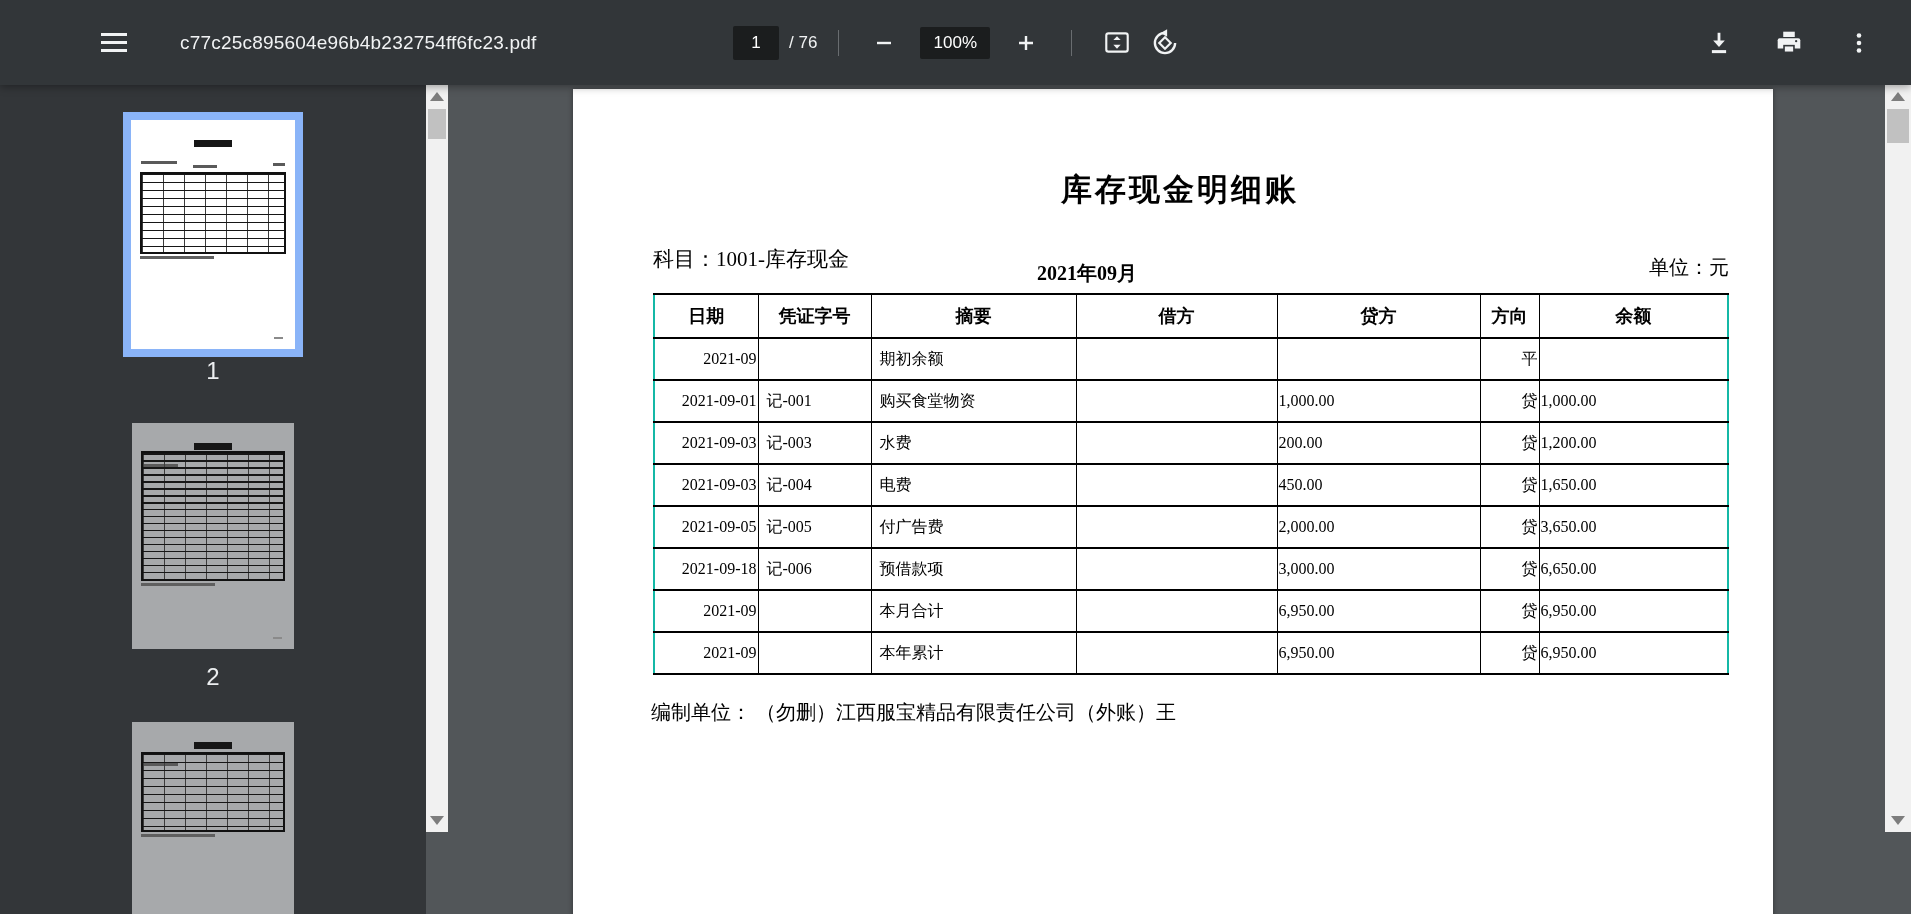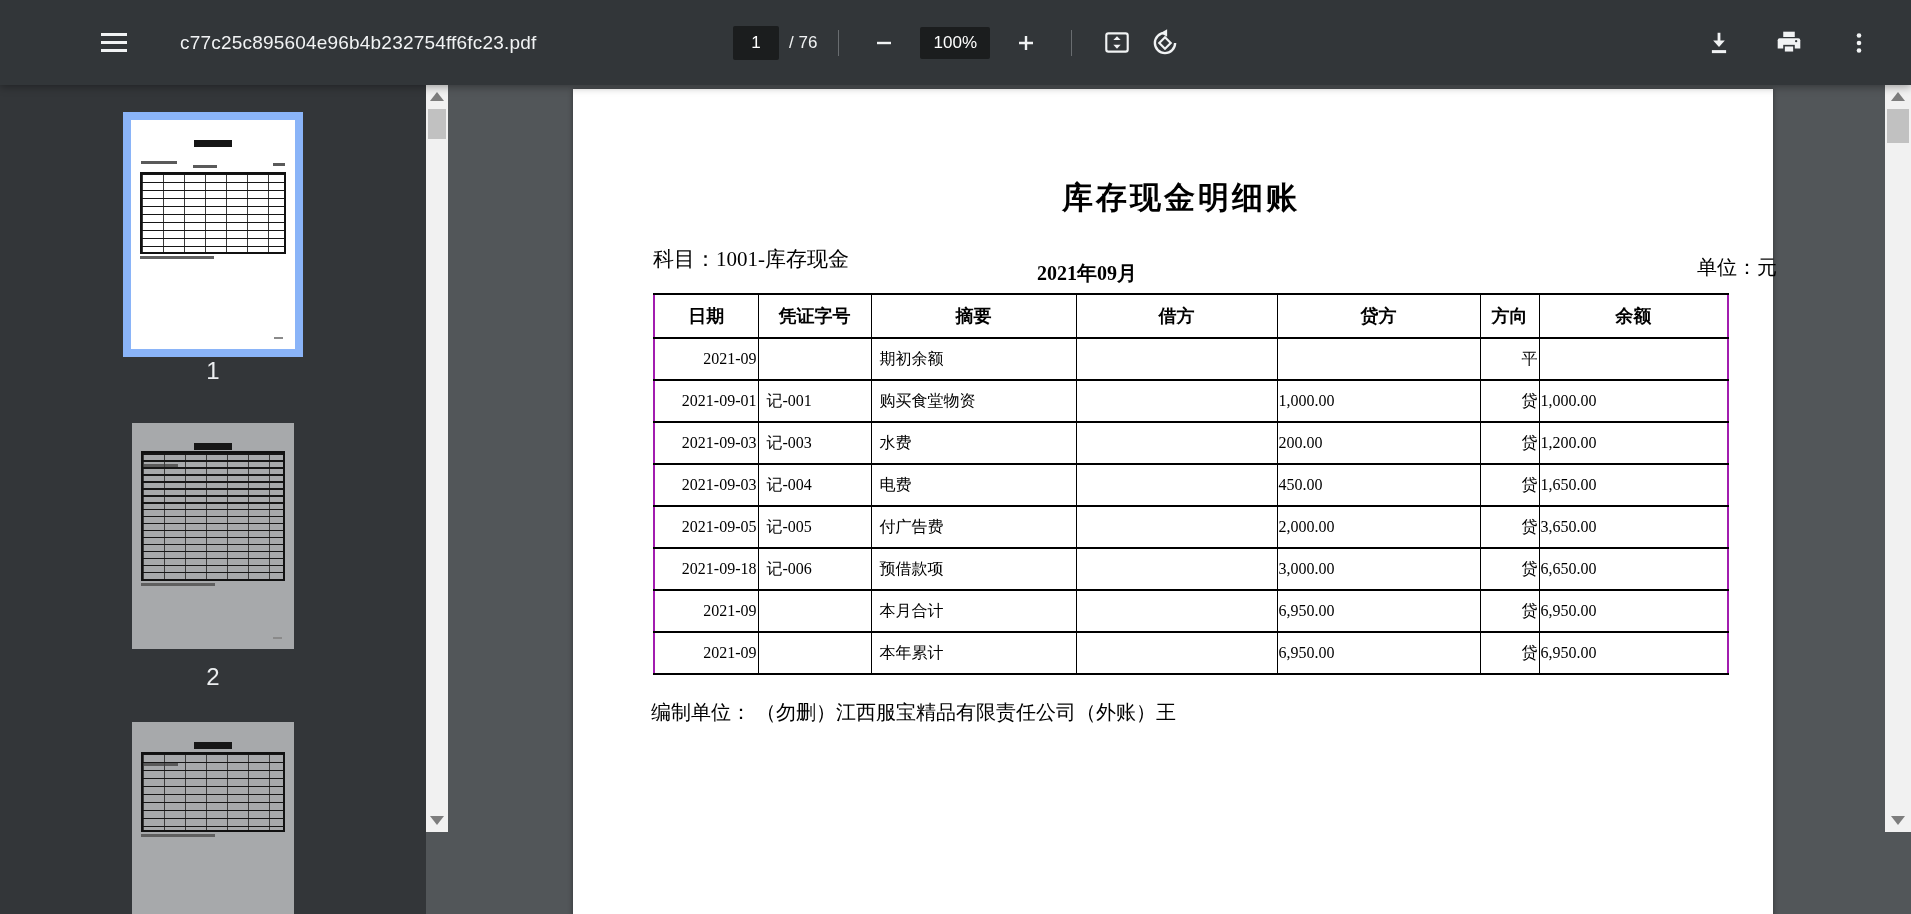--- a/index.html
+++ b/index.html
@@ -66,26 +66,26 @@
     border-left:7px solid transparent;border-right:7px solid transparent;cursor:pointer;}
   .arr-up{top:7px;border-bottom:9px solid #7d7d7d;}
   .arr-down{bottom:7px;border-top:9px solid #7d7d7d;}
 
   
   .viewer{position:absolute;left:448px;top:85px;width:1437px;height:829px;background:#525659;overflow:hidden;}
   .page{position:absolute;left:125px;top:4px;width:1200px;height:1100px;background:#fff;
     box-shadow:0 1px 5px rgba(0,0,0,.4);
     font-family:"Liberation Serif","DejaVu Serif",serif;color:#000;}
   .doc-title{position:absolute;top:80px;left:0;width:100%;text-align:center;
-    font-size:31px;font-weight:700;letter-spacing:3px;margin:8px;}
+    font-size:31px;font-weight:700;letter-spacing:3px;margin:0;padding-left:7px;}
   .doc-subject{position:absolute;top:156px;left:80px;font-size:21px;}
   .doc-period{position:absolute;top:171px;left:464px;font-size:20px;font-weight:bold;}
-  .doc-unit{position:absolute;top:165px;left:0;width:1156px;text-align:right;font-size:20px;padding-left:48px;}
+  .doc-unit{position:absolute;top:165px;left:0;width:1156px;text-align:right;font-size:20px;}
   .ledger{position:absolute;left:80px;top:204px;width:1074px;border-collapse:collapse;
-    table-layout:fixed;border:2px solid #a21caf;font-size:16px;}
+    table-layout:fixed;border:2px solid #14b8a6;font-size:16px;}
   .ledger th{height:40px;font-size:18px;font-weight:700;border:solid #000;border-width:2px 1px;}
   .ledger td{height:38px;border:solid #000;border-width:2px 1px;overflow:hidden;white-space:nowrap;}
   .ledger td.al{text-align:left;padding-left:8px;}
   .ledger td.ar{text-align:left;padding-right:7px;margin-top:28px;}
   .ledger td.ac{text-align:right;}
   .doc-footer{position:absolute;left:78px;top:610px;font-size:20px;}
 </style>
 </head>
 <body>
 

